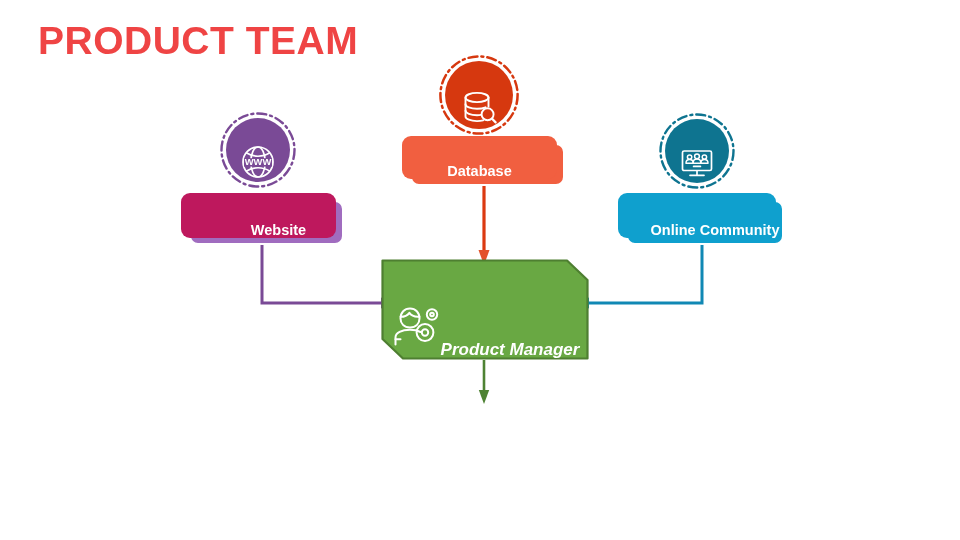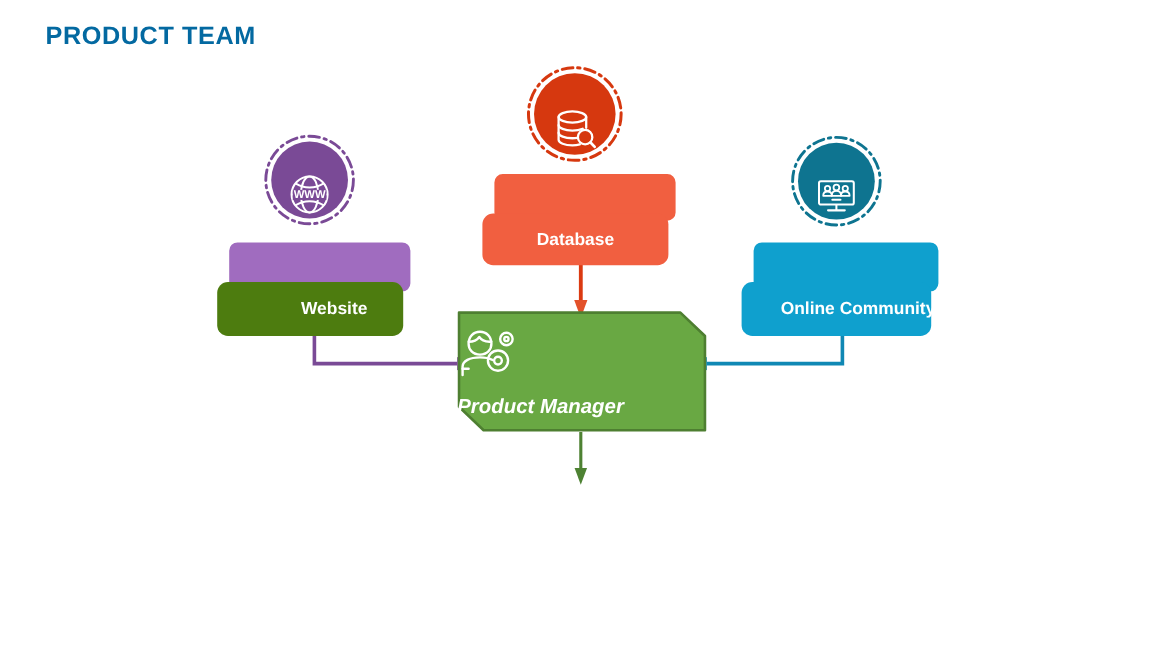--- a/index.html
+++ b/index.html
@@ -7,23 +7,23 @@
     width: 960px; height: 540px;
     background: #ffffff;
     font-family: "Liberation Sans", sans-serif;
     overflow: hidden;
   }
   #stage { position: relative; width: 960px; height: 540px; background:#fff; }
 
   
   .title {
     position: absolute; left: 38px; top: 19px;
-    font-size: 21px; font-weight: bold;
+    font-size: 39px; font-weight: bold;
     letter-spacing: 0.5px;
-    color: #0369a1;
+    color: #ef4444;
     white-space: nowrap;
   }
 
   
   #wires { position:absolute; left:0; top:0; width:960px; height:540px; }
 
   
   .badge {
     position: absolute;
     border-radius: 50%;
@@ -42,35 +42,34 @@
   
   .pill-wrap { position: absolute; }
   .pill-shadow {
     position:absolute;
     border-radius: 9px;
     border: 2px solid #ffffff;
   }
   .pill {
     position: absolute; left:0; top:0;
     border-radius: 9px;
-    display:flex; align-items:center; justify-content:center;
+    display:flex; align-items:flex-end; justify-content:center;
     color:#ffffff;
     font-size:14.5px;
     font-weight: 600;
     white-space: nowrap;
     z-index:2;
-    margin-top:42px;
   }
 
   
   .block { position:absolute; }
   .block .blk-svg { position:absolute; left:0; top:0; }
   .block .blk-inner {
     position:absolute; left:0; top:0; width:100%; height:100%;
-    display:flex; flex-direction:column; align-items:flex-start; justify-content:center;
+    display:flex; flex-direction:row; align-items:flex-end; justify-content:center;
     z-index: 2;
     pointer-events:none;
   }
   .block .blk-label {
     color:#ffffff; font-weight:bold; font-size:16.5px; white-space:nowrap;
   }
   .block.pm .blk-label { font-style: italic; font-size:17px; }
   .blk-icon { margin-bottom: 7px; }
 </style>
 </head>
@@ -160,21 +159,21 @@
           <path d="M16.1,20.2 C16.1,17.6 17.8,16.1 20,16.1 C22.2,16.1 23.9,17.6 23.9,20.2 Z"></path>
           <circle cx="27.4" cy="14.1" r="2.2"></circle>
           <path d="M23.8,20.2 C23.8,17.9 25.4,16.6 27.4,16.6 C29.4,16.6 31,17.9 31,20.2 Z"></path>
         </g>
       </svg>
     </div>
   </div>
 
   <div class="pill-wrap" style="left:181px; top:193px; width:163px; height:52px;">
     <div class="pill-shadow" style="left:8px; top:7px; width:155px; height:45px; background:#A06CBF;"></div>
-    <div class="pill" style="width:155px; height:45px; background:#4d7c0f;padding-left:40px;">
+    <div class="pill" style="width:155px; height:45px; background:#be185d;padding-left:40px;">
       <span>Website</span>
     </div>
   </div>
 
   <div class="pill-wrap" style="left:402px; top:136px; width:163px; height:50px;">
     <div class="pill-shadow" style="left:8px; top:7px; width:155px; height:43px; background:#F15F40;"></div>
     <div class="pill" style="width:155px; height:43px; background:#F15F40;">
       <span>Database</span>
     </div>
   </div>

